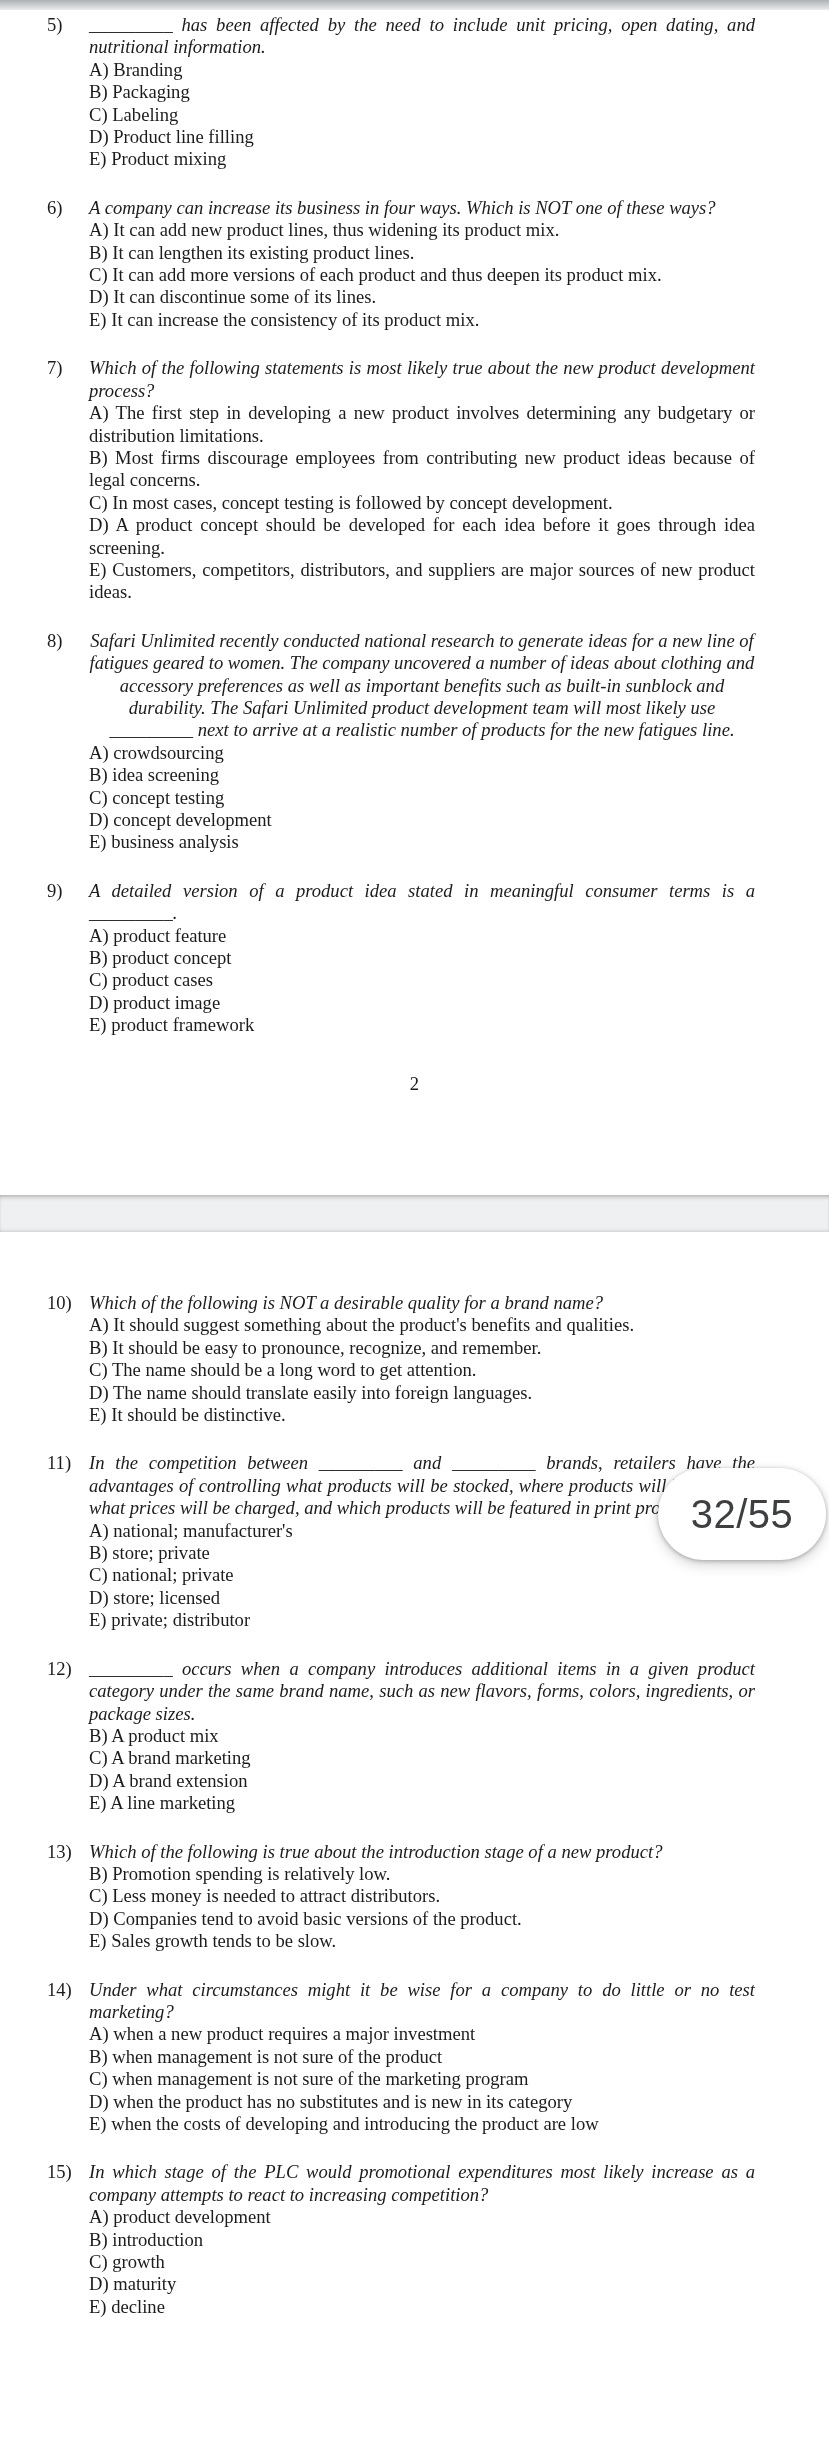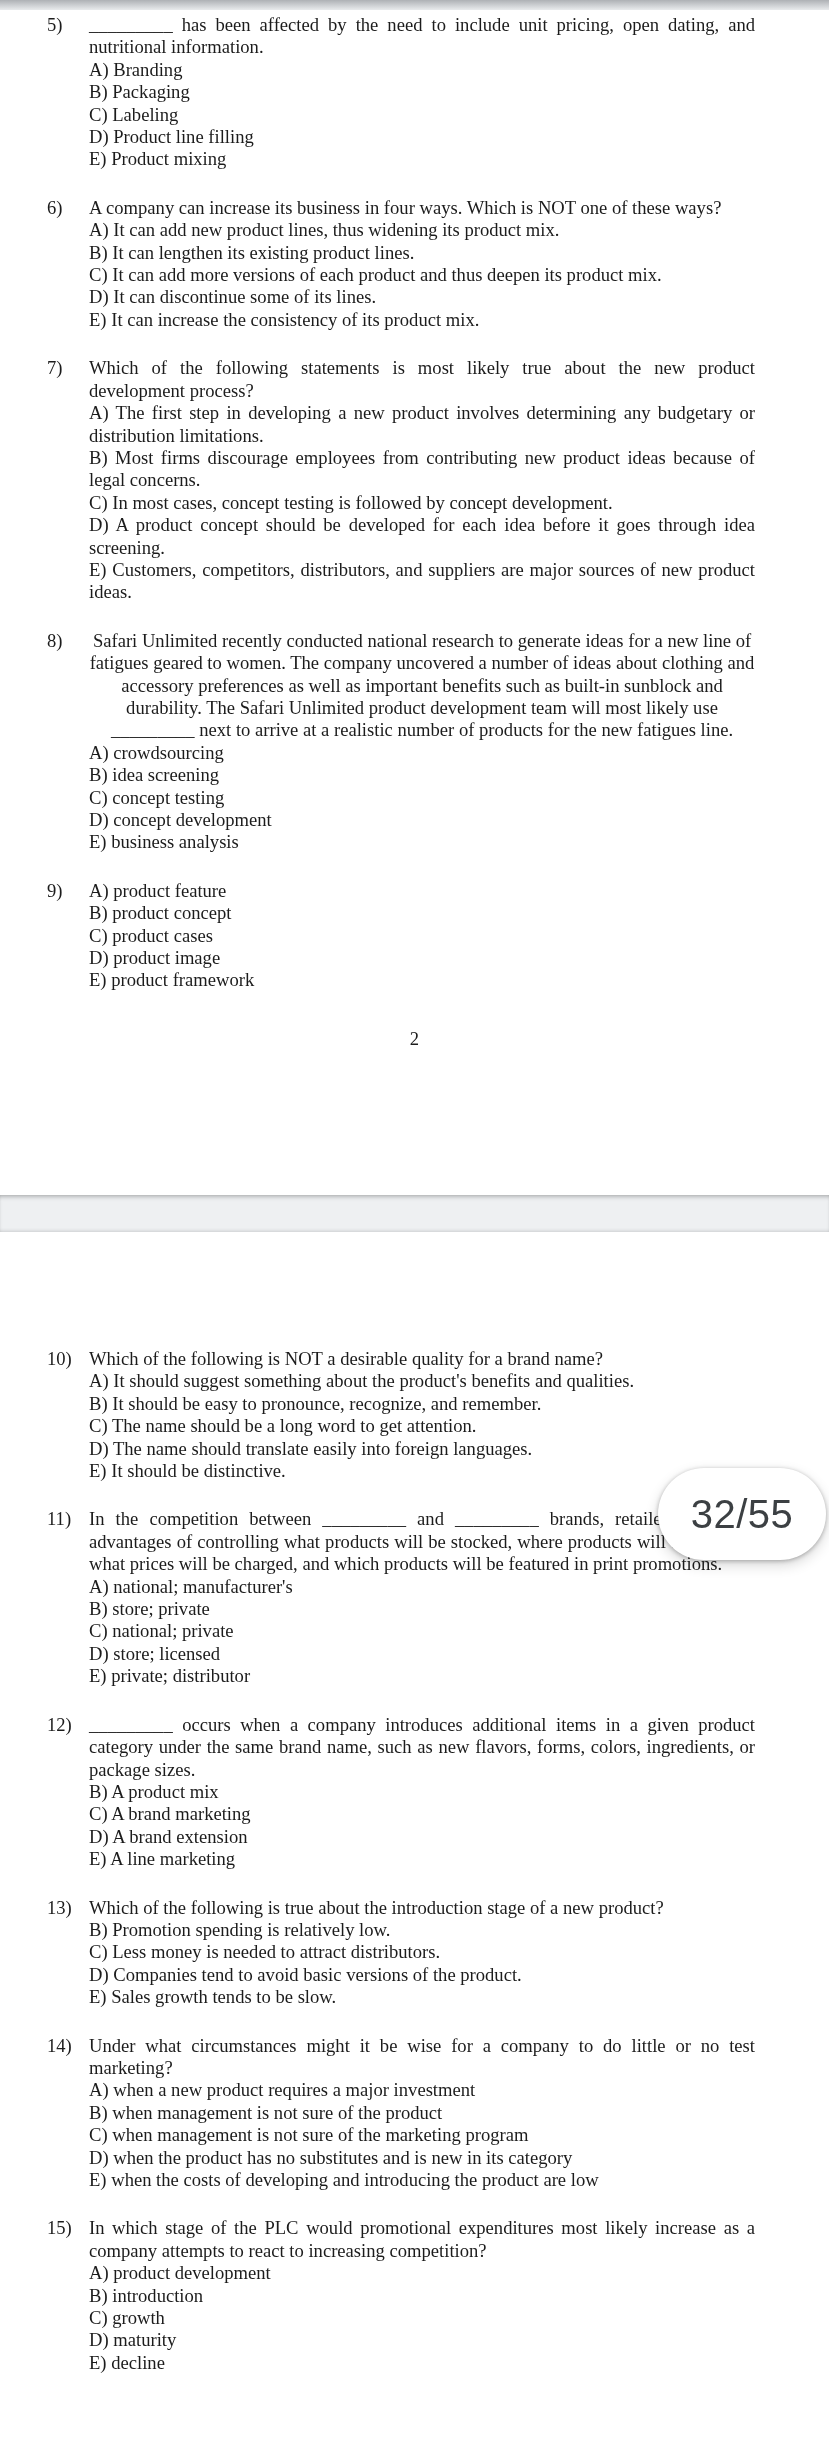--- a/index.html
+++ b/index.html
@@ -13,40 +13,40 @@
   }
   .viewer { position: relative; width: 829px; height: 2442px; }
 
   .top-strip {
     height: 10px;
     background: linear-gradient(to bottom, #aeb1b5, #e9ebed);
   }
 
   .page { background: #ffffff; overflow: hidden; }
   .page-a { height: 1185px; }
-  .page-b { height: 1210px; padding-top: 112px; box-sizing: border-box; }
+  .page-b { height: 1210px; padding-top: 56px; box-sizing: border-box; }
 
   .page-gap {
     height: 37px;
     background: #eef0f2;
     box-shadow: inset 0 4px 5px -3px rgba(0,0,0,.35),
                 inset 0 -3px 4px -3px rgba(0,0,0,.22);
   }
 
   .questions { padding: 4px 74px 0 47px; }
 
   .question {
     display: flex;
     margin-bottom: 26px;
     font-size: 18.6px;
     line-height: 22.4px;
   }
   .qnum { flex: 0 0 42px; width: 42px; }
   .qbody { flex: 1 1 auto; min-width: 0; }
-  .stem { text-align: justify; }
+  .stem { text-align: justify; font-style: italic; }
   .stem.align-left { text-align: center; }
   .option { text-align: justify; }
 
   .page-number {
     margin-top: 36px;
     text-align: center;
     font-size: 18.6px;
     line-height: 22.4px;
   }
 
@@ -119,20 +119,21 @@
             <div class="option">A) crowdsourcing</div>
             <div class="option">B) idea screening</div>
             <div class="option">C) concept testing</div>
             <div class="option">D) concept development</div>
             <div class="option">E) business analysis</div>
           </div>
         </div>
         <div class="question">
           <div class="qnum">9)</div>
           <div class="qbody">
+            <div class="stem">A detailed version of a product idea stated in meaningful consumer terms is a _________.</div>
             <div class="option">A) product feature</div>
             <div class="option">B) product concept</div>
             <div class="option">C) product cases</div>
             <div class="option">D) product image</div>
             <div class="option">E) product framework</div>
           </div>
         </div>
       </div>
     <div class="page-number">2</div>
   </div>

